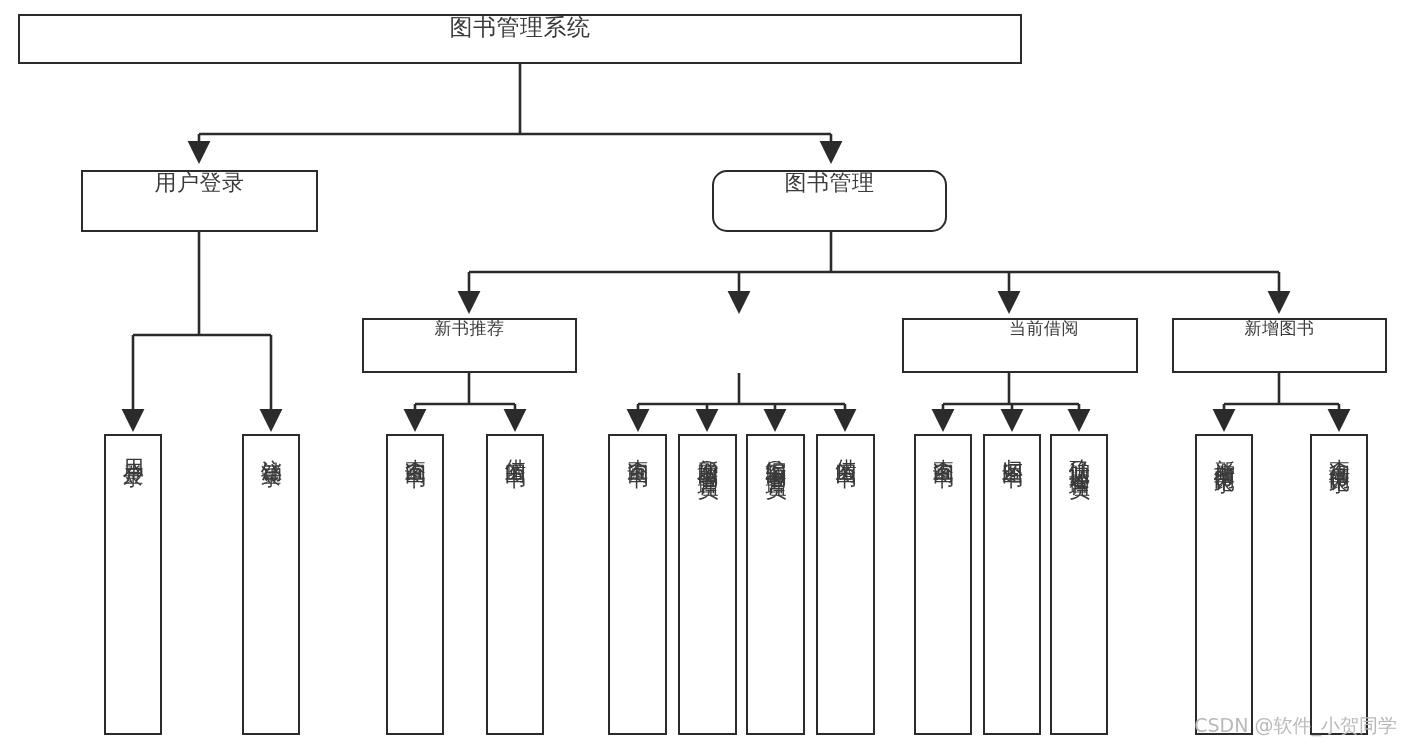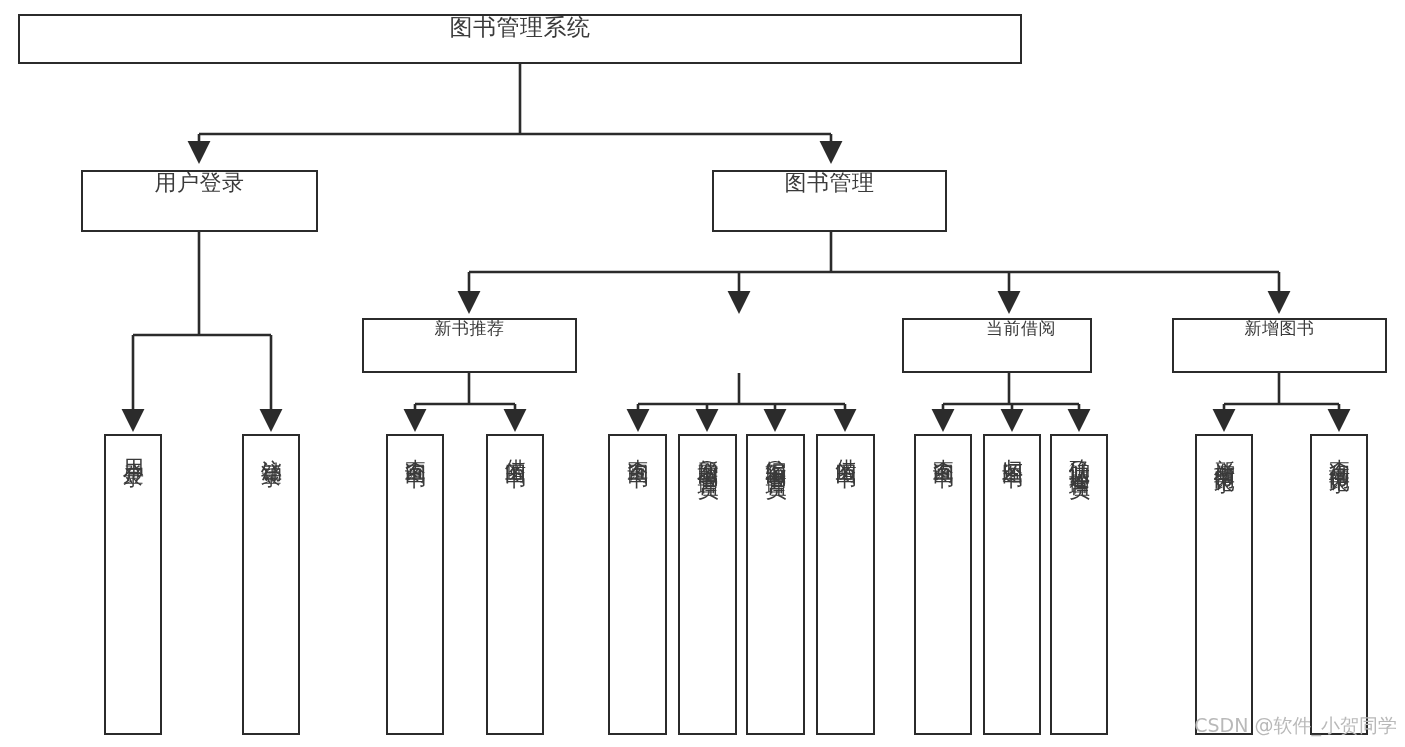--- a/index.html
+++ b/index.html
@@ -123,28 +123,28 @@
     </g>
   </svg>
 
   <div class="node root" style="left:18px; top:14px; width:1004px; height:50px;">
     <span class="node-label">图书管理系统</span>
   </div>
 
   <div class="node lvl2" style="left:81px; top:170px; width:237px; height:62px;">
     <span class="node-label">用户登录</span>
   </div>
-  <div class="node lvl2" style="left:712px; top:170px; width:235px; height:62px;">
+  <div class="node lvl2" style="left:712px; top:170px; width:235px; height:62px;border-radius:15px;">
     <span class="node-label">图书管理</span>
   </div>
 
   <div class="node lvl3" style="left:362px; top:318px; width:215px; height:55px;">
     <span class="node-label">新书推荐</span>
   </div>
-  <div class="node lvl3" style="left:902px; top:318px; width:190px; height:55px;padding-left:48px;">
+  <div class="node lvl3" style="left:902px; top:318px; width:236px; height:55px;padding-left:48px;">
     <span class="node-label">当前借阅</span>
   </div>
   <div class="node lvl3" style="left:1172px; top:318px; width:215px; height:55px;">
     <span class="node-label">新增图书</span>
   </div>
 
   <div class="node leaf" style="left:104px; top:434px; width:58px; height:301px;">
     <span class="node-label">用户登录</span>
   </div>
   <div class="node leaf" style="left:242px; top:434px; width:58px; height:301px;">

